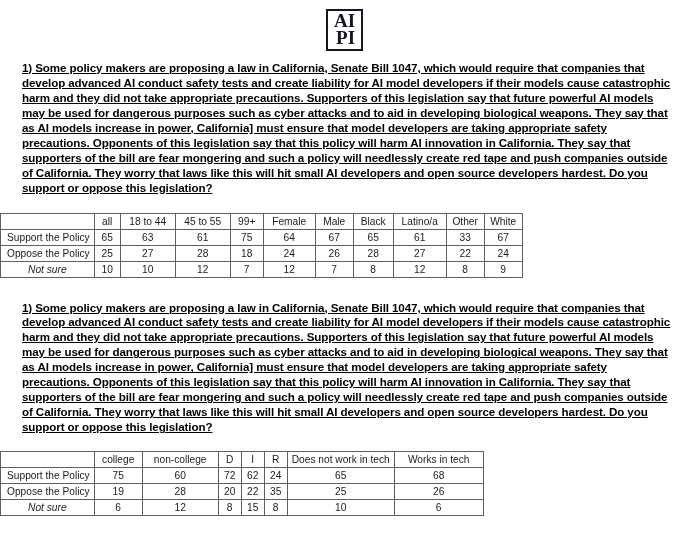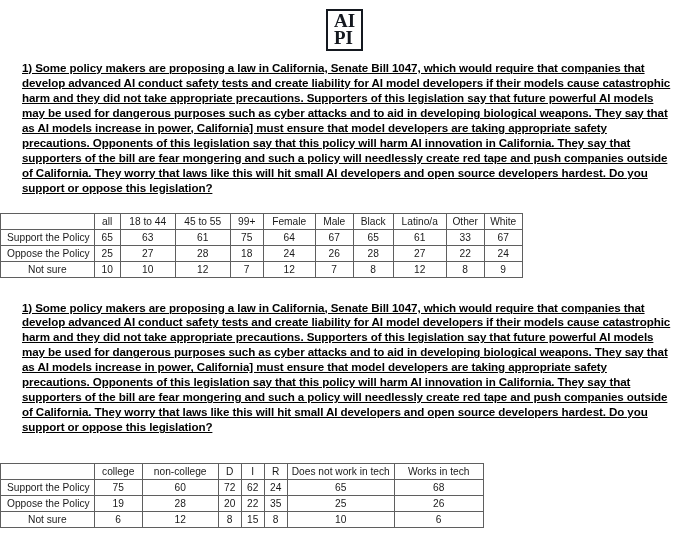--- a/index.html
+++ b/index.html
@@ -29,21 +29,21 @@
     display: flex;
     justify-content: center;
     padding-top: 9px;
     box-sizing: border-box;
   }
   .logo-box {
     border: 2px solid #14181f;
     padding: 1px 6px 2px 6px;
     display: inline-block;
     line-height: 0.92;
-    text-align: left;
+    text-align: right;
   }
   .logo-line {
     font-family: "Liberation Serif", serif;
     font-weight: bold;
     font-size: 19px;
     letter-spacing: 0px;
     color: #14181f;
     display: block;
   }
 
@@ -61,21 +61,21 @@
     text-decoration: underline;
   }
   .q-one { margin-top: 10px; }
   .q-two { margin-top: 23px; }
 
   
   .table-wrap {
     box-sizing: border-box;
   }
   .t1-wrap { margin-top: 17px; }
-  .t2-wrap { margin-top: 28px; border-radius: 23px; }
+  .t2-wrap { margin-top: 16px; border-radius: 23px; }
 
   table.poll {
     border-collapse: collapse;
     font-size: 10.2px;
     font-weight: normal;
     color: #1a1a1a;
     table-layout: fixed;
   }
   table.poll td, table.poll th {
     border: 1px solid #5f5f5f;
@@ -91,20 +91,21 @@
     font-weight: normal;
   }
   table.poll td.rowlabel,
   table.poll th.corner {
     text-align: left;
     padding-left: 6px;
   }
   table.poll td.rowlabel.center {
     text-align: center;
     padding-left: 4px;
+    font-style: italic;
   }
   table.poll th.corner { border: 1px solid #5f5f5f; }
 
   
   .t1 col.c-label { width: 84px; }
   .t1 col.c-all   { width: 26px; }
   .t1 col.c-age1  { width: 55px; }
   .t1 col.c-age2  { width: 55px; }
   .t1 col.c-age3  { width: 33px; }
   .t1 col.c-fem   { width: 52px; }

